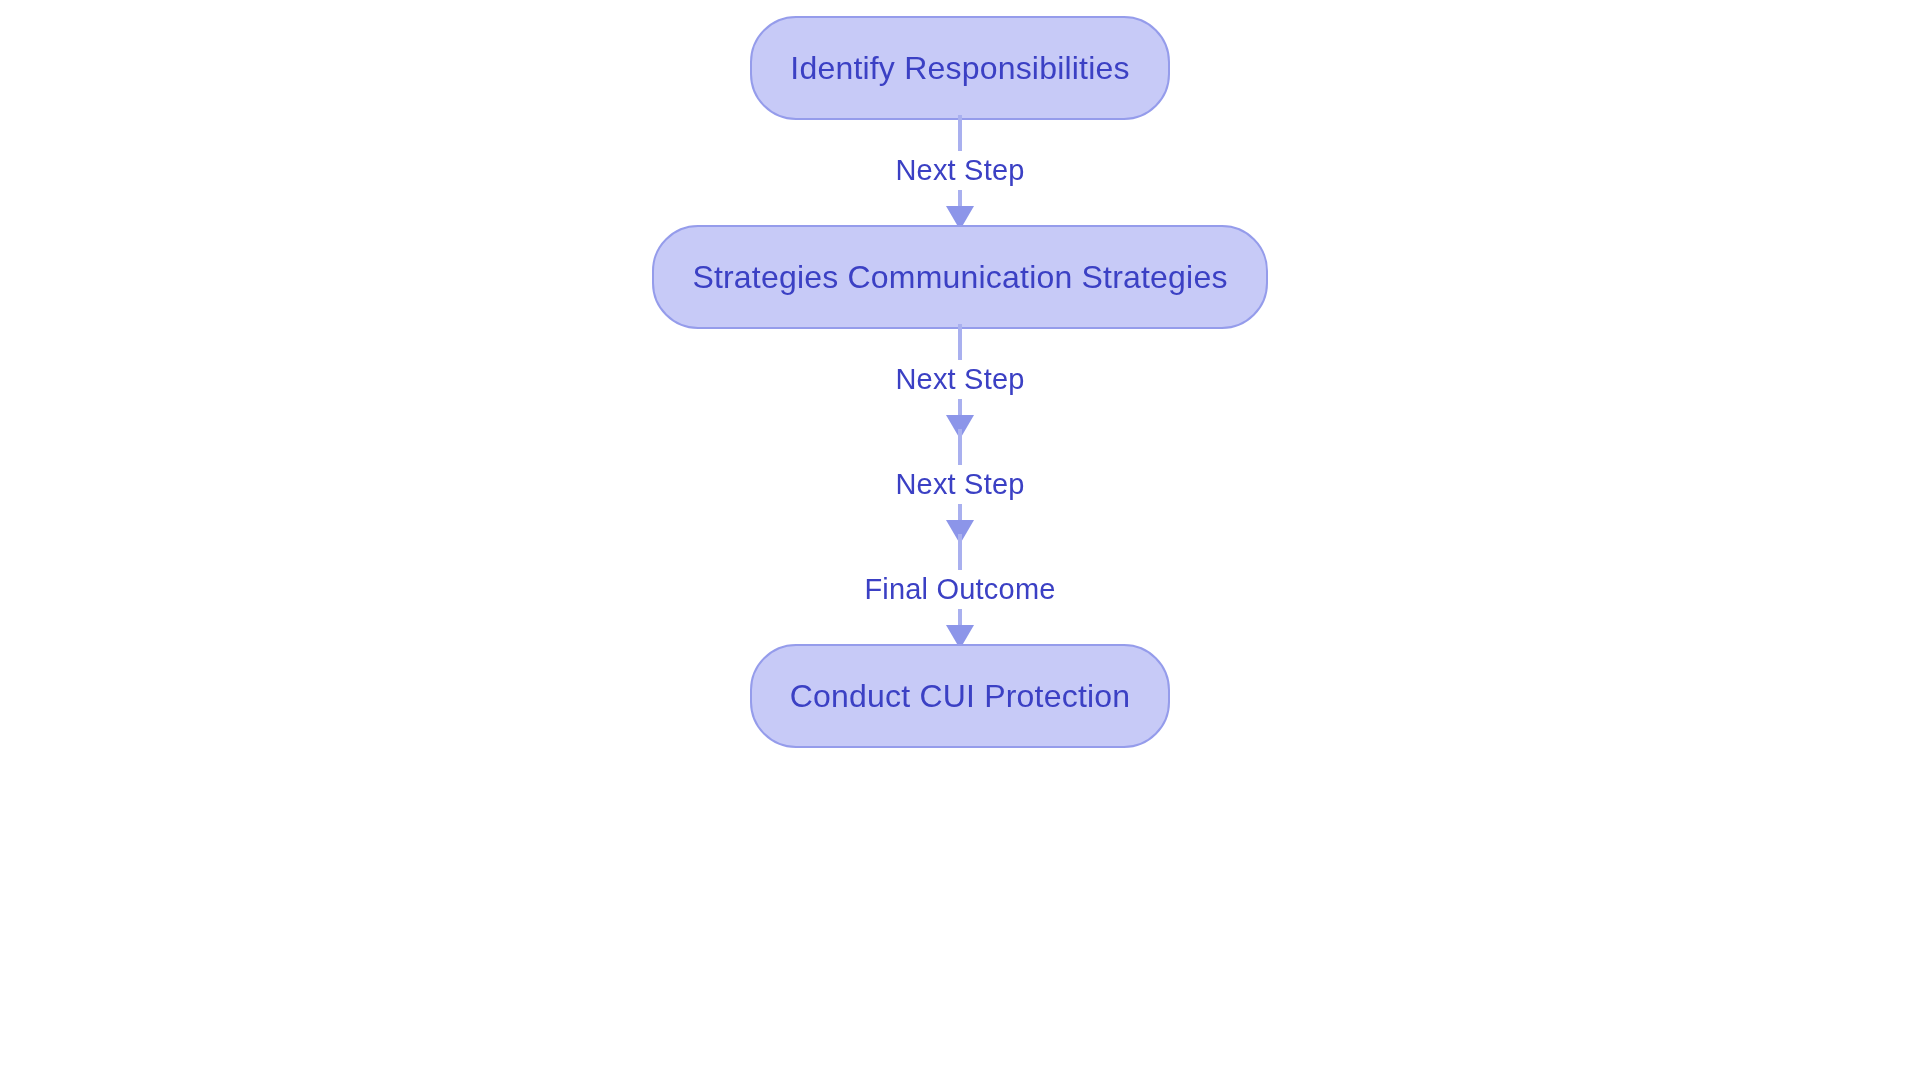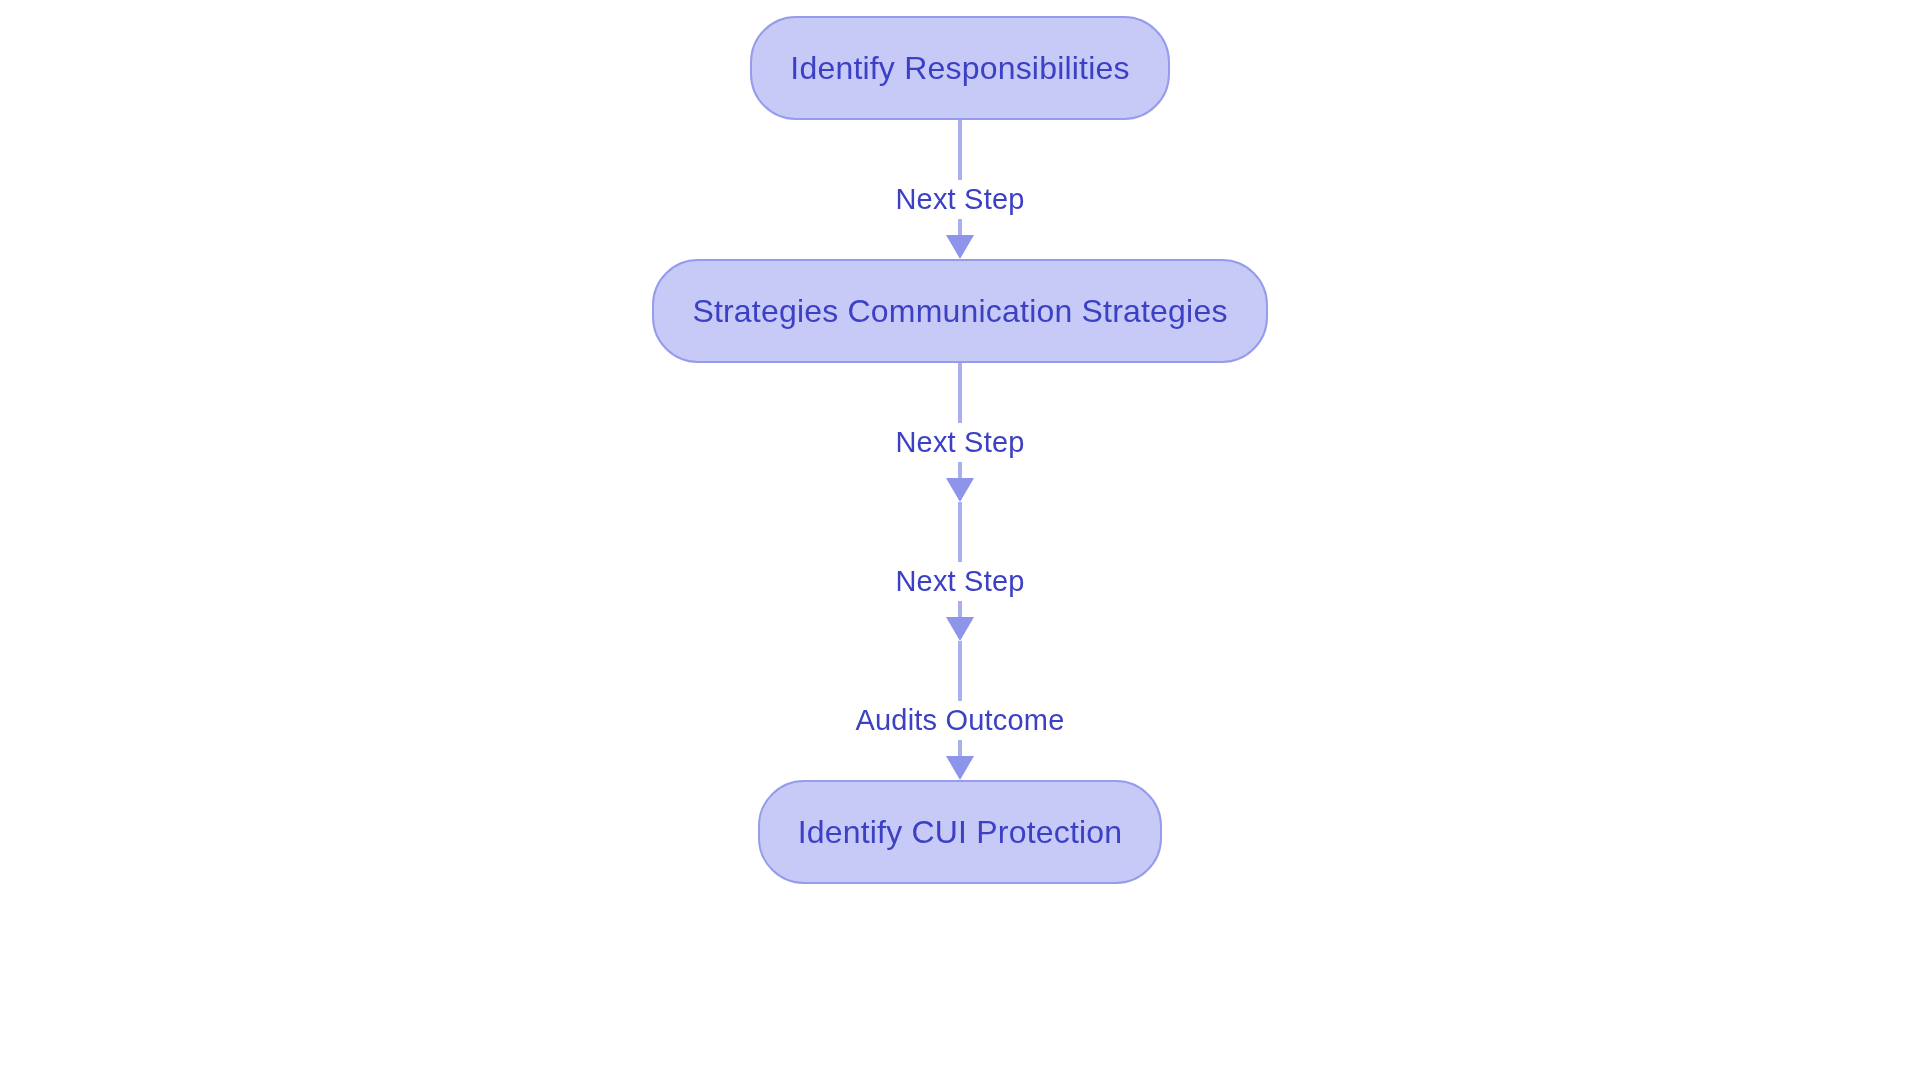--- a/index.html
+++ b/index.html
@@ -44,21 +44,21 @@
     font-size: 32px;
     letter-spacing: 0.2px;
     color: var(--node-text);
     white-space: nowrap;
     text-align: center;
   }
   .n2, .n4 { min-width: 530px; }
   .n3 { min-width: 396px; }
   .n5 { min-width: 356px; }
   .connector {
-    height: 139px;
+    height: 105px;
     flex: 0 0 auto;
     display: flex;
     flex-direction: column;
     align-items: center;
     justify-content: center;
   }
   .line {
     width: 4px;
     background: var(--edge-line);
   }
@@ -113,22 +113,22 @@
   <div class="connector">
     <div class="line line-top"></div>
     <div class="edge-label">Next Step</div>
     <div class="line line-bottom"></div>
     <div class="arrowhead"></div>
   </div>
 
 
   <div class="connector">
     <div class="line line-top"></div>
-    <div class="edge-label">Audits Outcome</div>
+    <div class="edge-label">Final Outcome</div>
     <div class="line line-bottom"></div>
     <div class="arrowhead"></div>
   </div>
 
   <div class="node n5">
-    <span class="node-label">Identify CUI Protection</span>
+    <span class="node-label">Conduct CUI Protection</span>
   </div>
 
 </div>
 
 </body></html>

